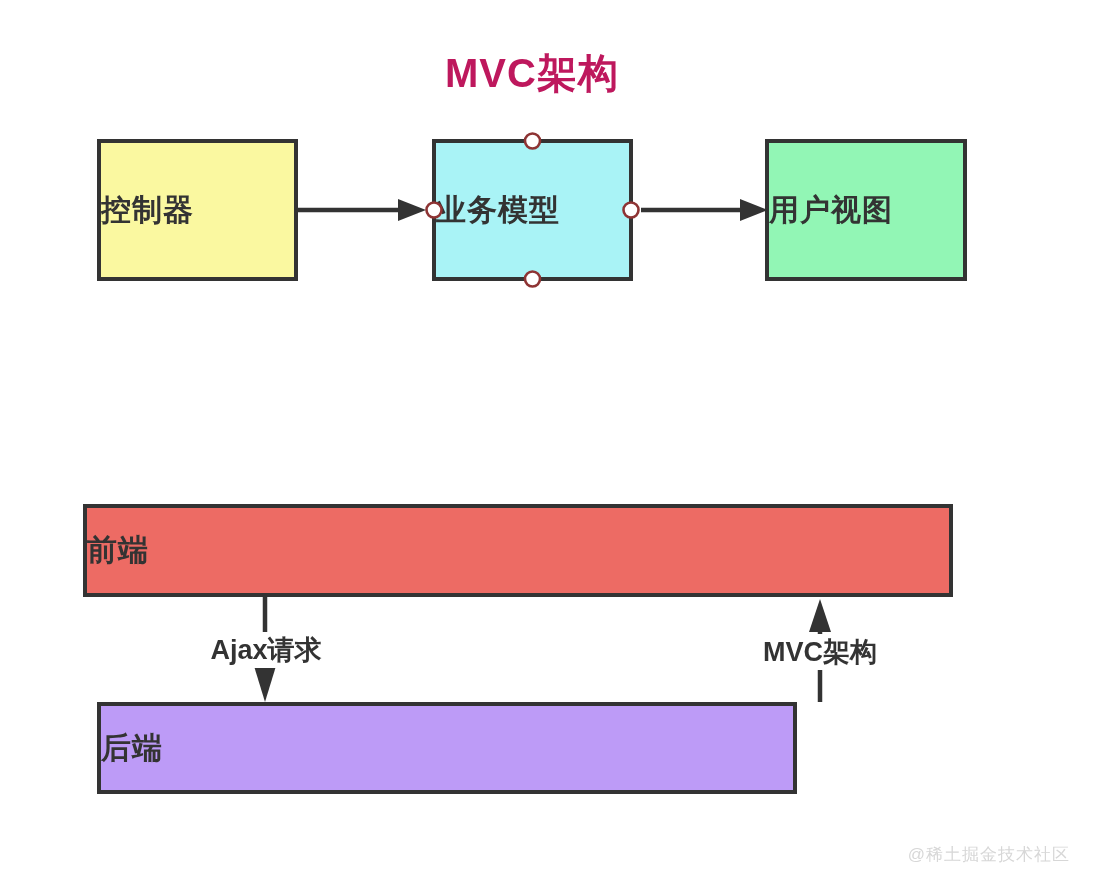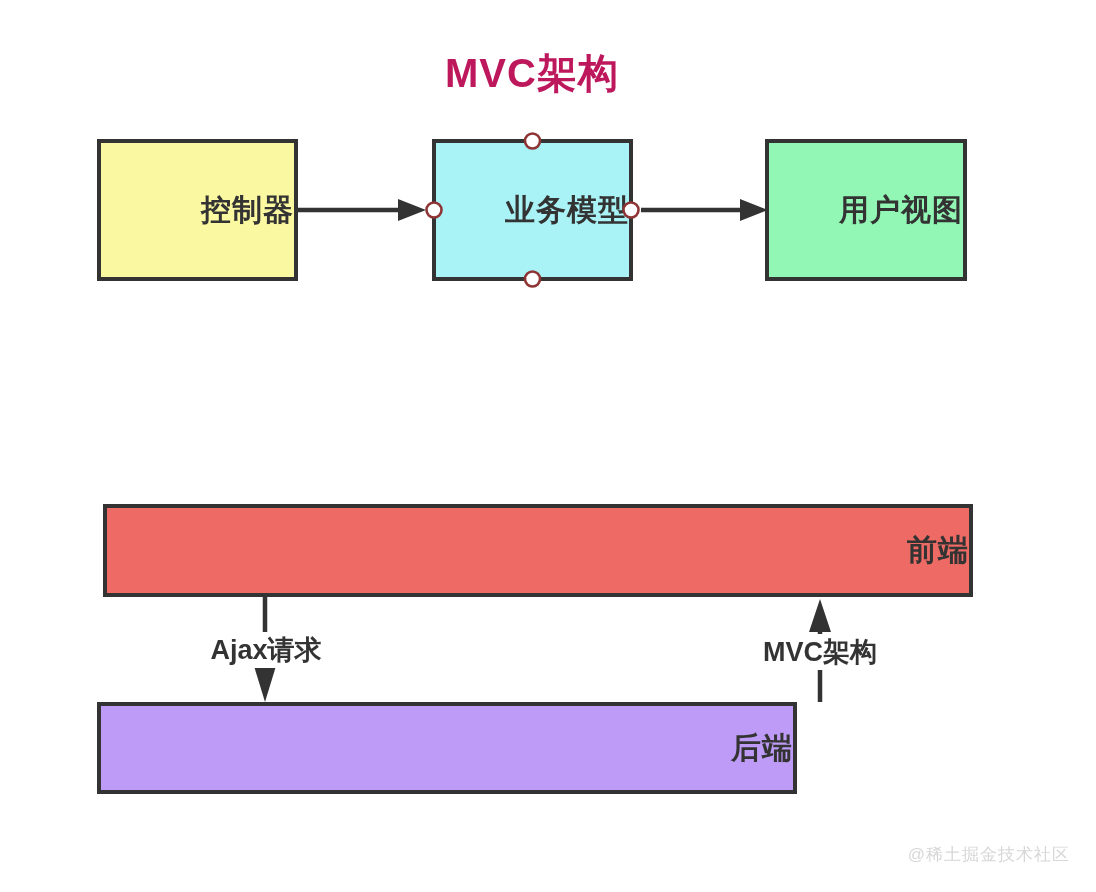--- a/index.html
+++ b/index.html
@@ -8,28 +8,28 @@
 
   .diagram-title{
     position:absolute;left:0;width:1064px;text-align:center;
     font-size:40px;font-weight:600;color:#be185d;letter-spacing:1px;
   }
   #mvc-title{top:46px;}
   #rest-title{top:430px;}
 
   .node{
     position:absolute;box-sizing:border-box;border:4px solid #333;
-    display:flex;align-items:center;justify-content:flex-end;
+    display:flex;align-items:center;justify-content:flex-start;
     font-size:30px;font-weight:600;color:#333;letter-spacing:1px;
   }
   #node-controller{left:97px;top:139px;width:201px;height:142px;background:#faf8a0;}
   #node-model{left:432px;top:139px;width:201px;height:142px;background:#a9f3f6;}
   #node-view{left:765px;top:139px;width:202px;height:142px;background:#92f6b5;}
 
-  #node-frontend{left:103px;top:504px;width:870px;height:93px;background:#ed6b64;}
+  #node-frontend{left:83px;top:504px;width:870px;height:93px;background:#ed6b64;}
   #node-backend{left:97px;top:702px;width:700px;height:92px;background:#bd9bf7;}
 
   .edge-label{
     position:absolute;transform:translate(-50%,-50%);
     font-size:27px;font-weight:700;color:#333;white-space:nowrap;background:#fff;padding:0 4px;
   }
   #label-ajax{left:266px;top:650px;}
   #label-json{left:820px;top:652px;}
 
   .overlay{position:absolute;left:0;top:0;pointer-events:none;}

